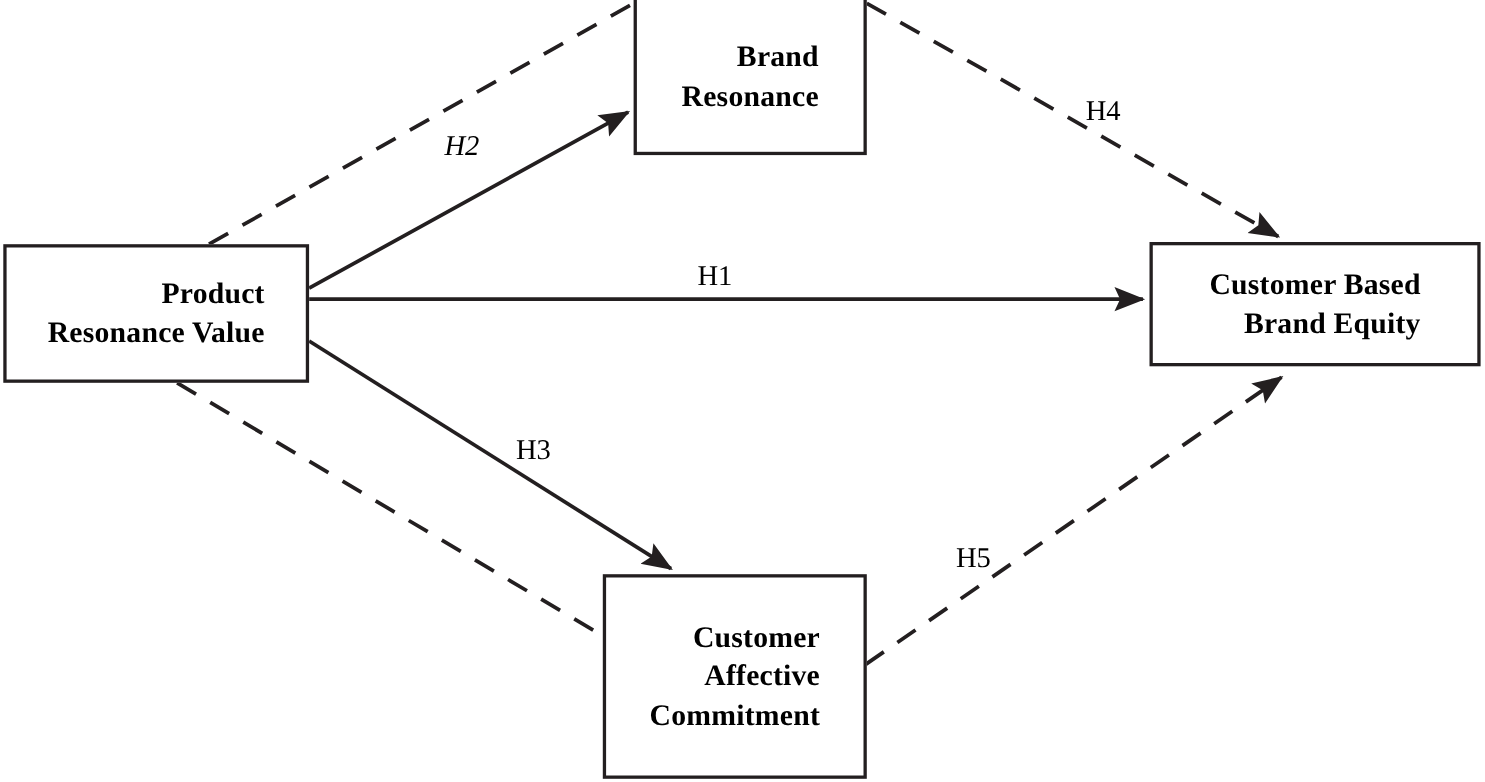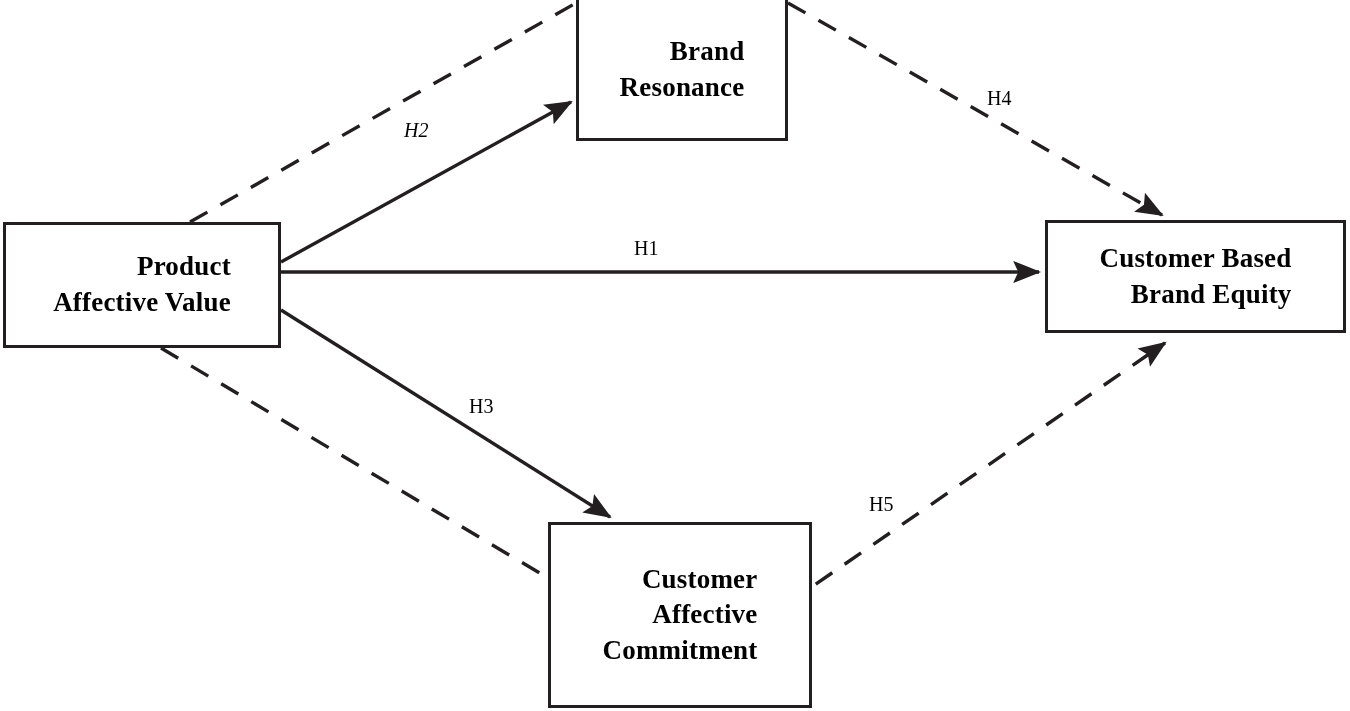--- a/index.html
+++ b/index.html
@@ -42,29 +42,29 @@
   }
   .node .node-label {
     display: block;
     white-space: pre-line;
     padding: 0 6px;
     text-align: right;
   }
   #node-ppv  { left: 3px;    top: 222px; width: 278px; height: 126px; }
   #node-br   { left: 576px;  top: -16px; width: 212px; height: 157px; }
   #node-cbbe { left: 1045px; top: 220px; width: 301px; height: 113px; }
-  #node-cac  { left: 548px;  top: 522px; width: 264px; height: 186px; }
+  #node-cac  { left: 548px;  top: 522px; width: 240px; height: 186px; }
 
   #node-br .node-label { padding-top: 14px; }
 
   .h-label {
     position: absolute;
     font-family: "Liberation Serif", "DejaVu Serif", serif;
     font-weight: normal;
-    font-size: 20px;
+    font-size: 26px;
     line-height: 1;
     color: #000000;
     white-space: nowrap;
   }
   #lbl-h1 { left: 634px; top: 238px; }
   #lbl-h2 { left: 404px; top: 120px; font-style: italic; }
   #lbl-h3 { left: 469px; top: 396px; }
   #lbl-h4 { left: 987px; top: 88px; }
   #lbl-h5 { left: 869px; top: 454px; margin-top: 40px; }
 </style>
@@ -91,21 +91,21 @@
 
     <path d="M 281,272 L 1039,272" fill="none" stroke="#231f20" stroke-width="3.4" marker-end="url(#arrowhead)"></path>
 
     <path d="M 281,262 L 571,102" fill="none" stroke="#231f20" stroke-width="3.4" marker-end="url(#arrowhead)"></path>
 
     <path d="M 281,310 L 610,517" fill="none" stroke="#231f20" stroke-width="3.4" marker-end="url(#arrowhead)"></path>
   </svg>
 
   <div class="node" id="node-ppv">
     <span class="node-label">Product
-Affective Value</span>
+Resonance Value</span>
   </div>
 
   <div class="node" id="node-br">
     <span class="node-label">Brand
 Resonance</span>
   </div>
 
   <div class="node" id="node-cbbe">
     <span class="node-label">Customer Based
 Brand Equity</span>

